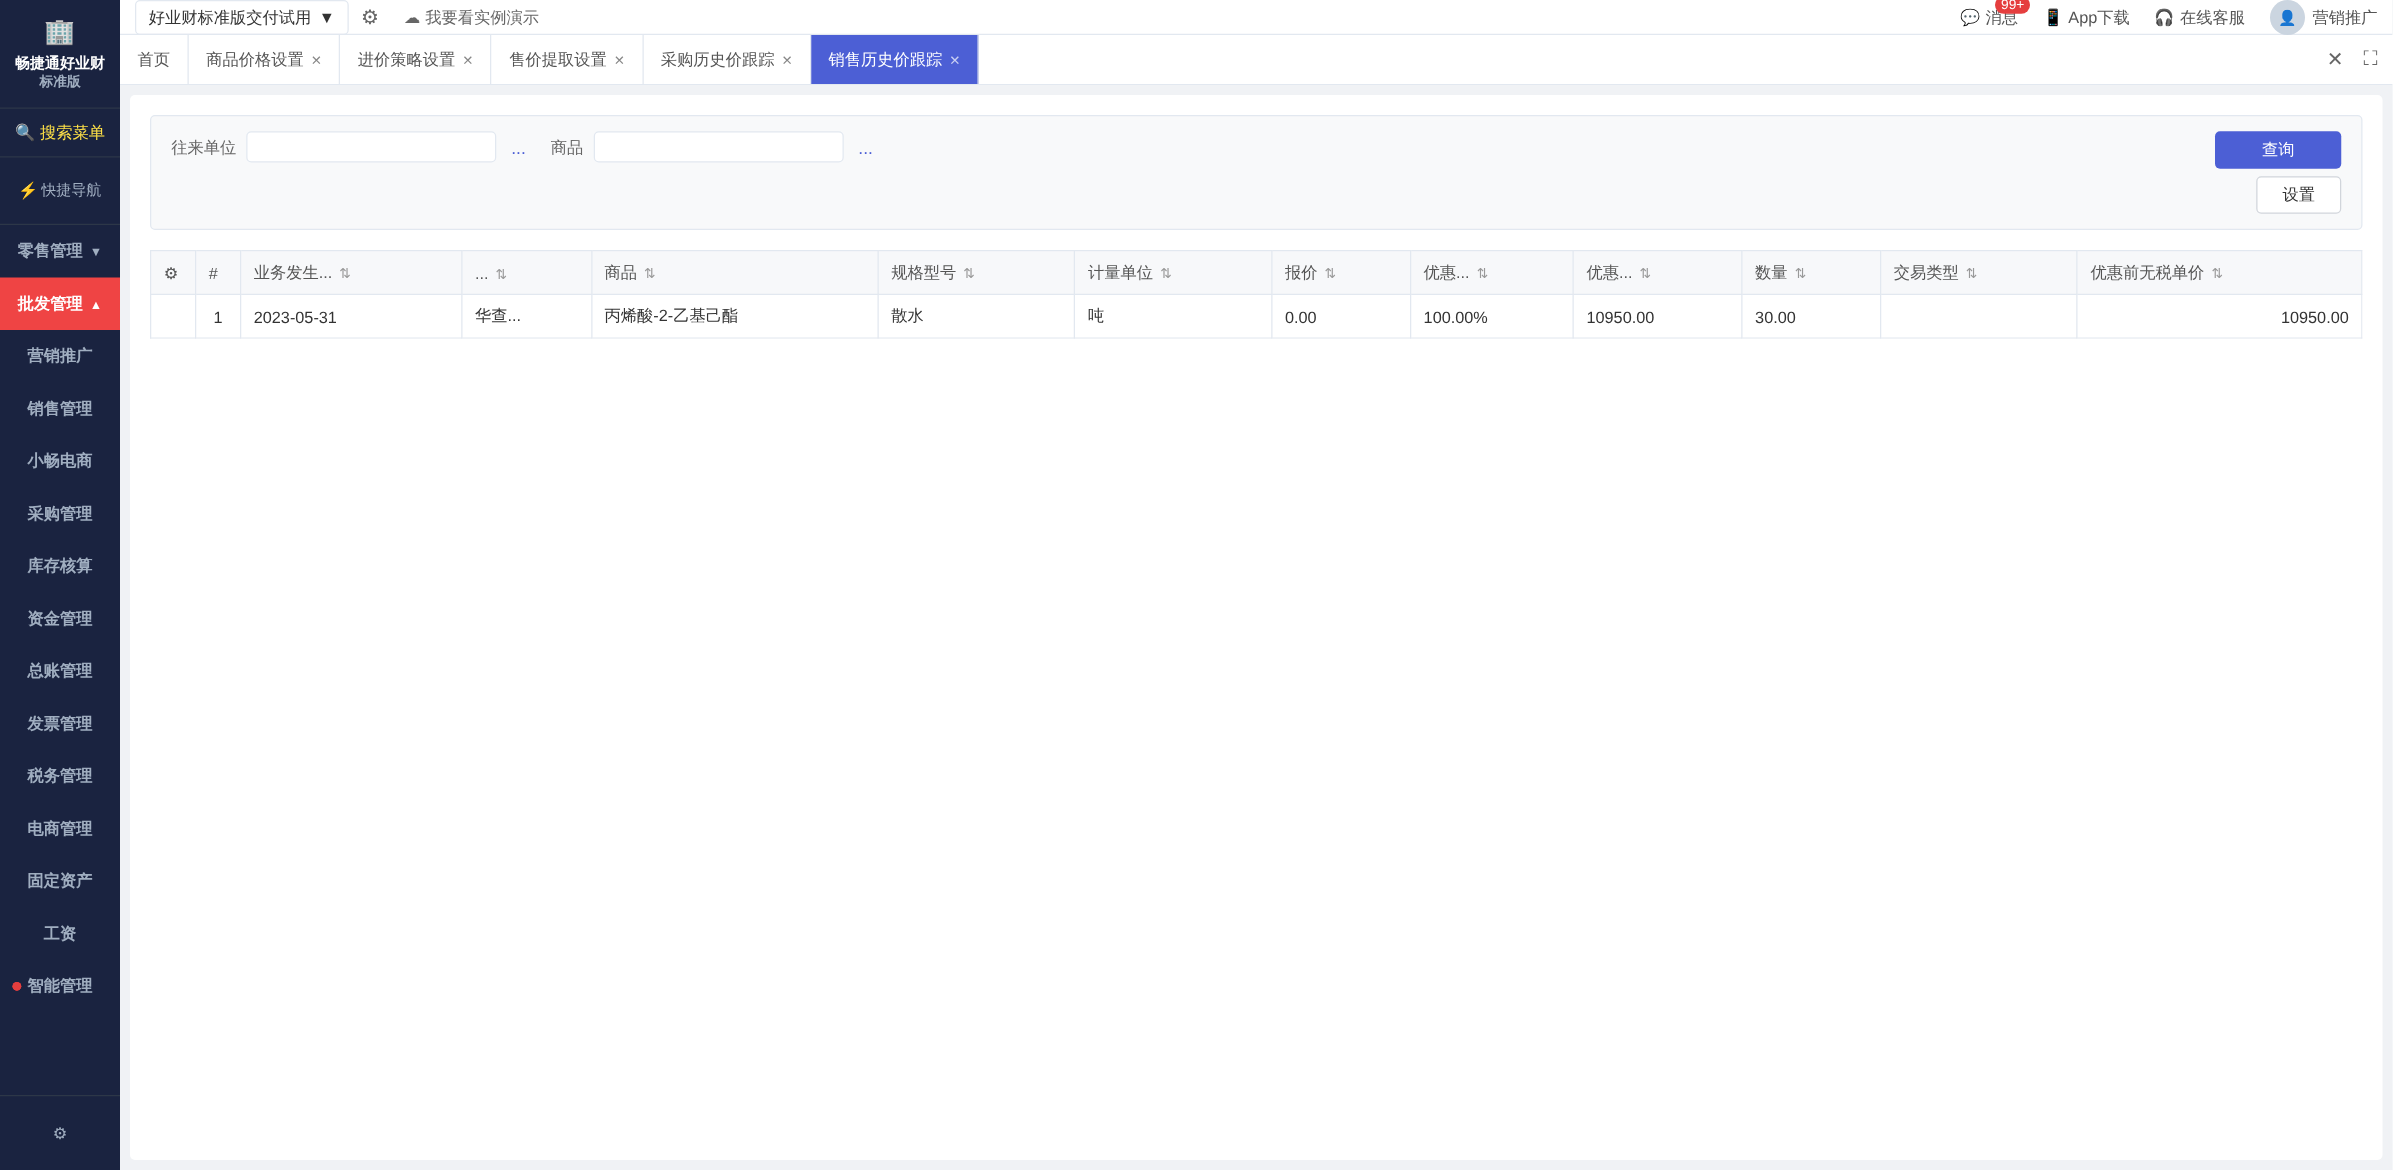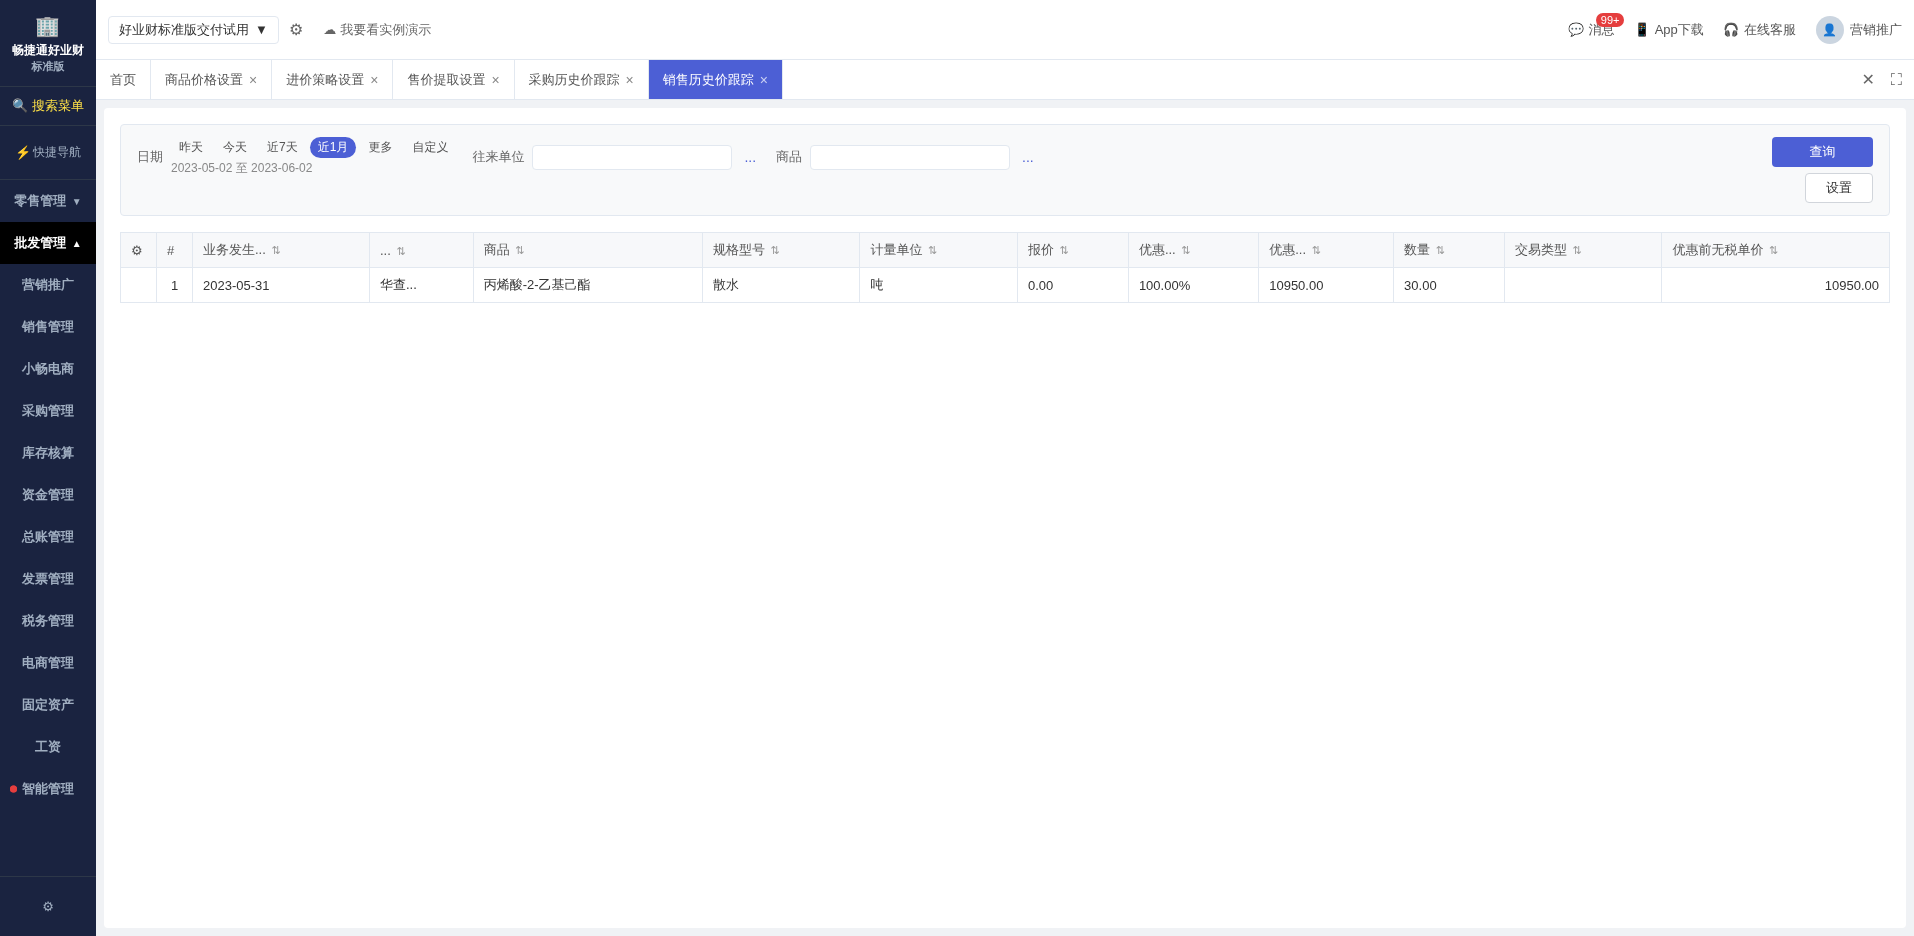--- a/index.html
+++ b/index.html
@@ -51,21 +51,21 @@
       justify-content: center;
     }
     .sidebar-menu-item {
       text-align: center;
       padding: 12px 4px;
       font-size: 13px;
       color: #a0aec0;
       cursor: pointer;
       position: relative;
     }
-    .sidebar-menu-item.active { color: white; background: #000000; }
+    .sidebar-menu-item.active { color: white; background: #ef4444; }
     .sidebar-menu-item .arrow {
       font-size: 10px;
       margin-left: 2px;
     }
     .sidebar-menu-item.has-dot::before {
       content: '';
       width: 7px;
       height: 7px;
       background: #e53e3e;
       border-radius: 50%;
@@ -92,21 +92,21 @@
       flex: 1;
       display: flex;
       flex-direction: column;
       overflow: hidden;
       background: #f0f2f5;
     }
 
     
     .topbar {
       background: white;
-      height: 60px;
+      height: 28px;
       display: flex;
       align-items: center;
       padding: 0 12px;
       border-bottom: 1px solid #e2e8f0;
       flex-shrink: 0;
       justify-content: space-between;
     }
     .topbar-module-selector {
       display: flex;
       align-items: center;
@@ -528,34 +528,20 @@
       <div class="tabs-bar-right-btn">⛶</div>
     </div>
   </div>
 
   <div class="page-content">
 
 
     <div class="filter-area">
       <div class="filter-main-row" style="flex:1;">
 
-        <div class="filter-section">
-          <span class="filter-label" style="margin-bottom:0;">日期</span>
-          <div style="display:flex;flex-direction:column;gap:2px;">
-            <div style="display:flex;align-items:center;gap:4px;">
-              <button class="date-btn">昨天</button>
-              <button class="date-btn">今天</button>
-              <button class="date-btn">近7天</button>
-              <button class="date-btn active">近1月</button>
-              <button class="date-btn">更多</button>
-              <button class="date-btn">自定义</button>
-            </div>
-            <div class="date-range-text">2023-05-02 至 2023-06-02</div>
-          </div>
-        </div>
 
         <div class="filter-section">
           <span class="filter-label" style="margin-bottom:0;">往来单位</span>
           <input type="text" class="filter-input" style="width: 200px;">
           <span class="filter-dots">...</span>
         </div>
 
         <div class="filter-section">
           <span class="filter-label" style="margin-bottom:0;">商品</span>
           <input type="text" class="filter-input" style="width: 200px;">

